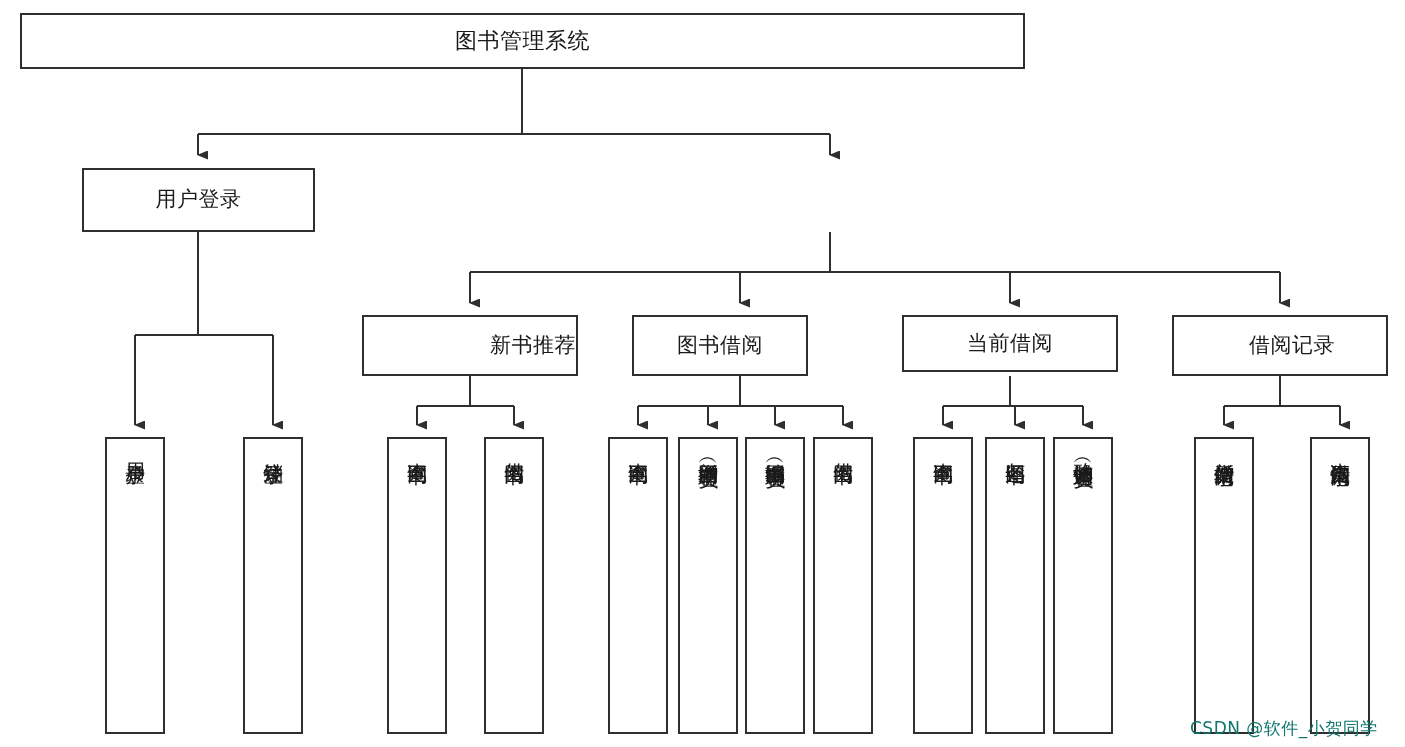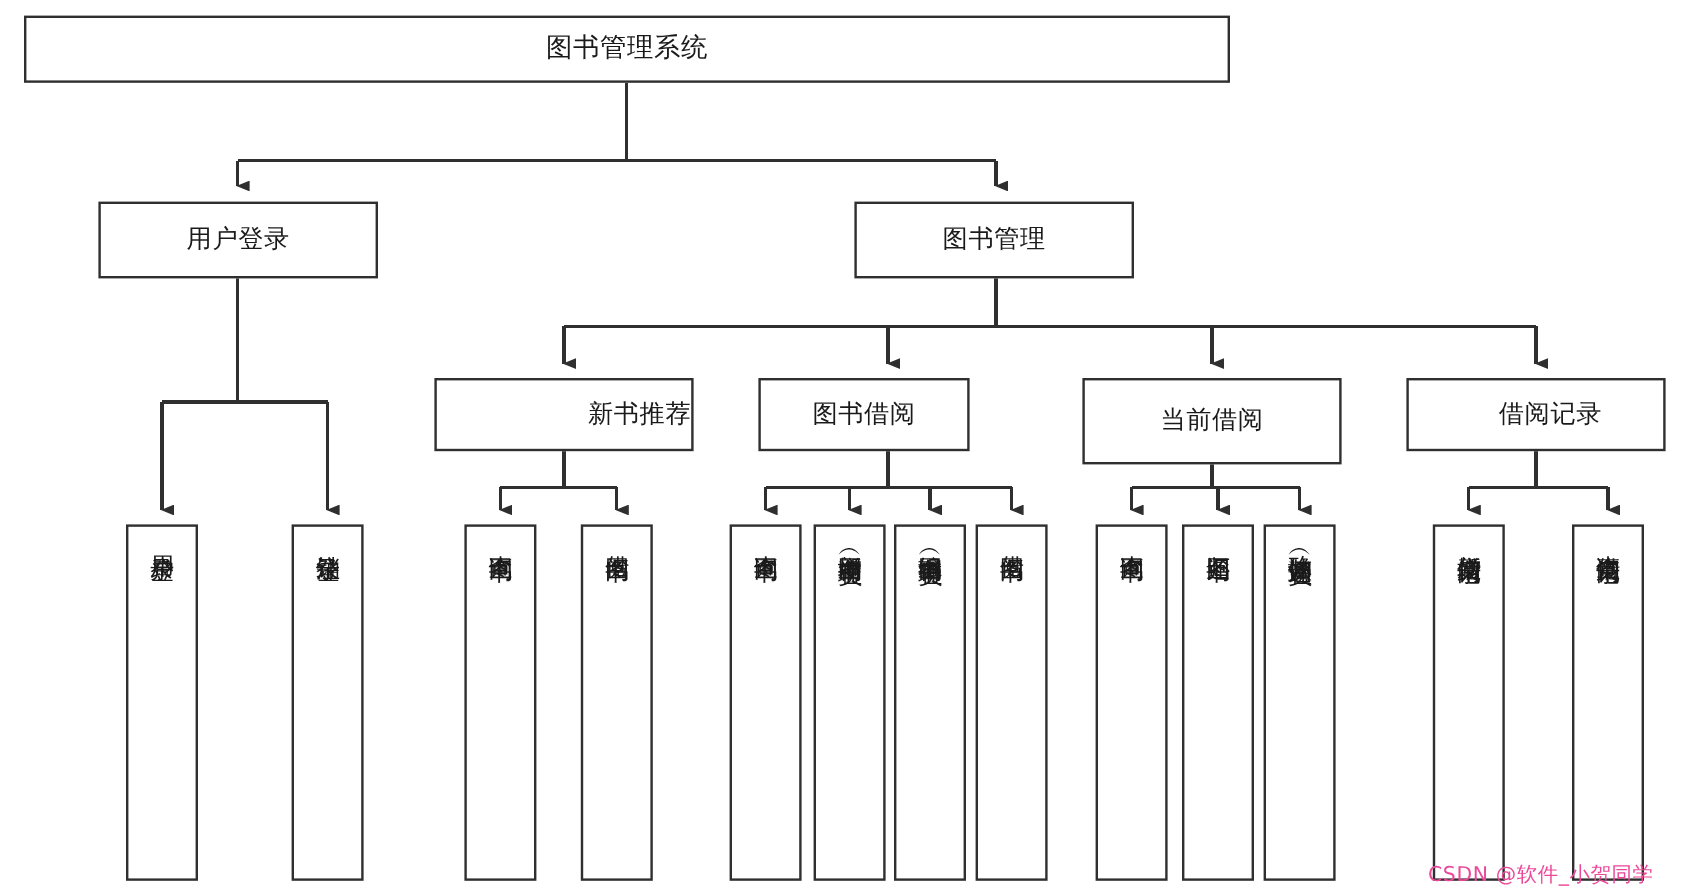--- a/index.html
+++ b/index.html
@@ -54,21 +54,21 @@
     letter-spacing: 1px;
     white-space: normal;
     max-height: 270px;
   }
   .node.root .label {
     font-size: 22px;
   }
   .watermark {
     position: absolute;
     z-index: 5;
-    color: #ec4899;
+    color: #0f766e;
     font-size: 17px;
     white-space: nowrap;
     letter-spacing: 0.5px;
   }
 </style>
 </head>
 <body>
 
 <div id="canvas-root">
 
@@ -122,31 +122,28 @@
     </g>
   </svg>
 
   <div class="node root" style="left:20px; top:13px; width:1005px; height:56px;align-items:center;">
     <span class="label">图书管理系统</span>
   </div>
 
   <div class="node" style="left:82px; top:168px; width:233px; height:64px;">
     <span class="label">用户登录</span>
   </div>
-  <div class="node" style="left:712px; top:168px; width:233px; height:64px;">
-    <span class="label">图书管理</span>
-  </div>
 
   <div class="node" style="left:362px; top:315px; width:216px; height:61px;justify-content:flex-end;">
     <span class="label">新书推荐</span>
   </div>
   <div class="node" style="left:632px; top:315px; width:176px; height:61px;">
     <span class="label">图书借阅</span>
   </div>
-  <div class="node" style="left:902px; top:315px; width:216px; height:72px;">
+  <div class="node" style="left:902px; top:315px; width:216px; height:57px;">
     <span class="label">当前借阅</span>
   </div>
   <div class="node" style="left:1172px; top:315px; width:216px; height:61px;padding-left:24px;">
     <span class="label">借阅记录</span>
   </div>
 
   <div class="node leaf" style="left:105px; top:437px; width:60px; height:297px;">
     <span class="label">用户登录</span>
   </div>
   <div class="node leaf" style="left:243px; top:437px; width:60px; height:297px;">

